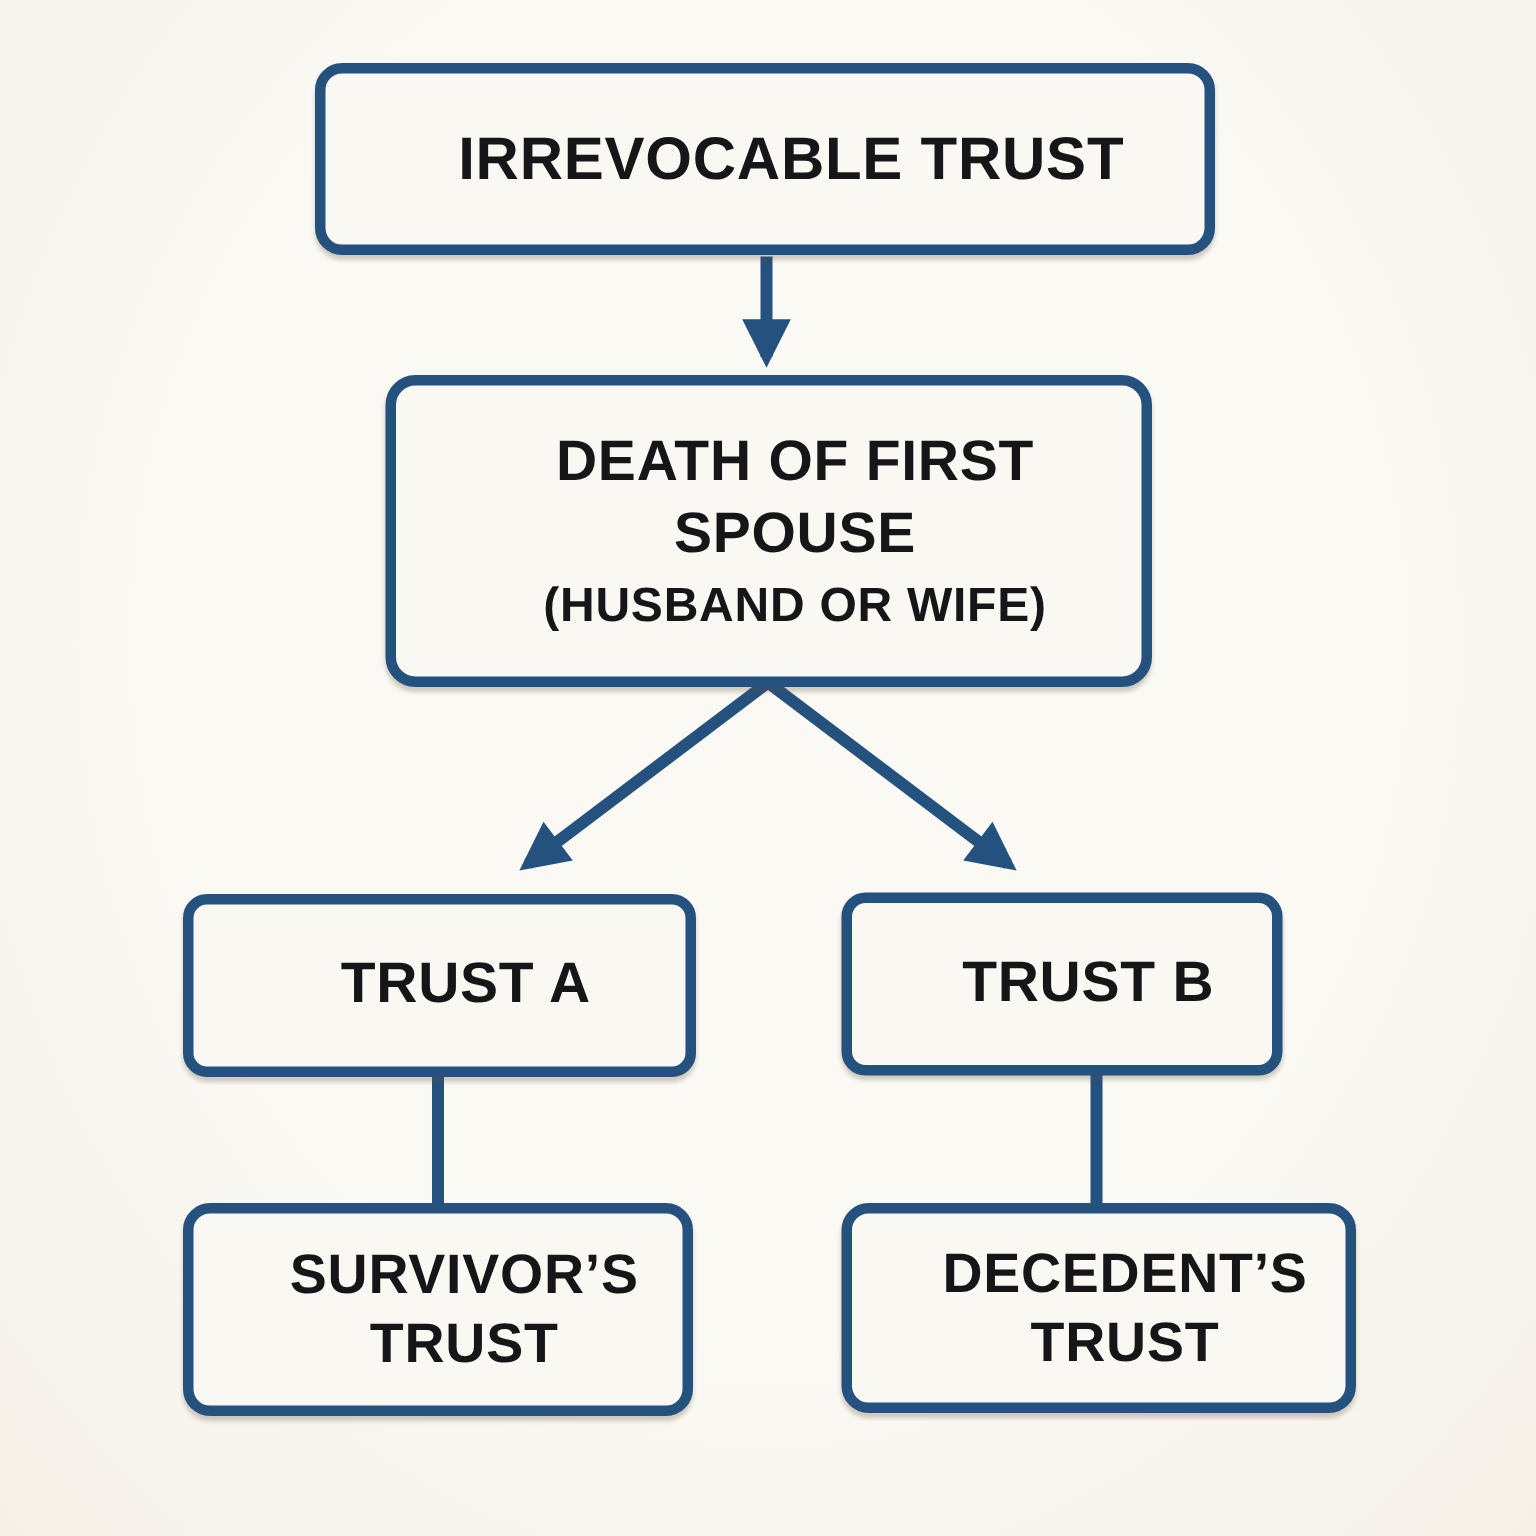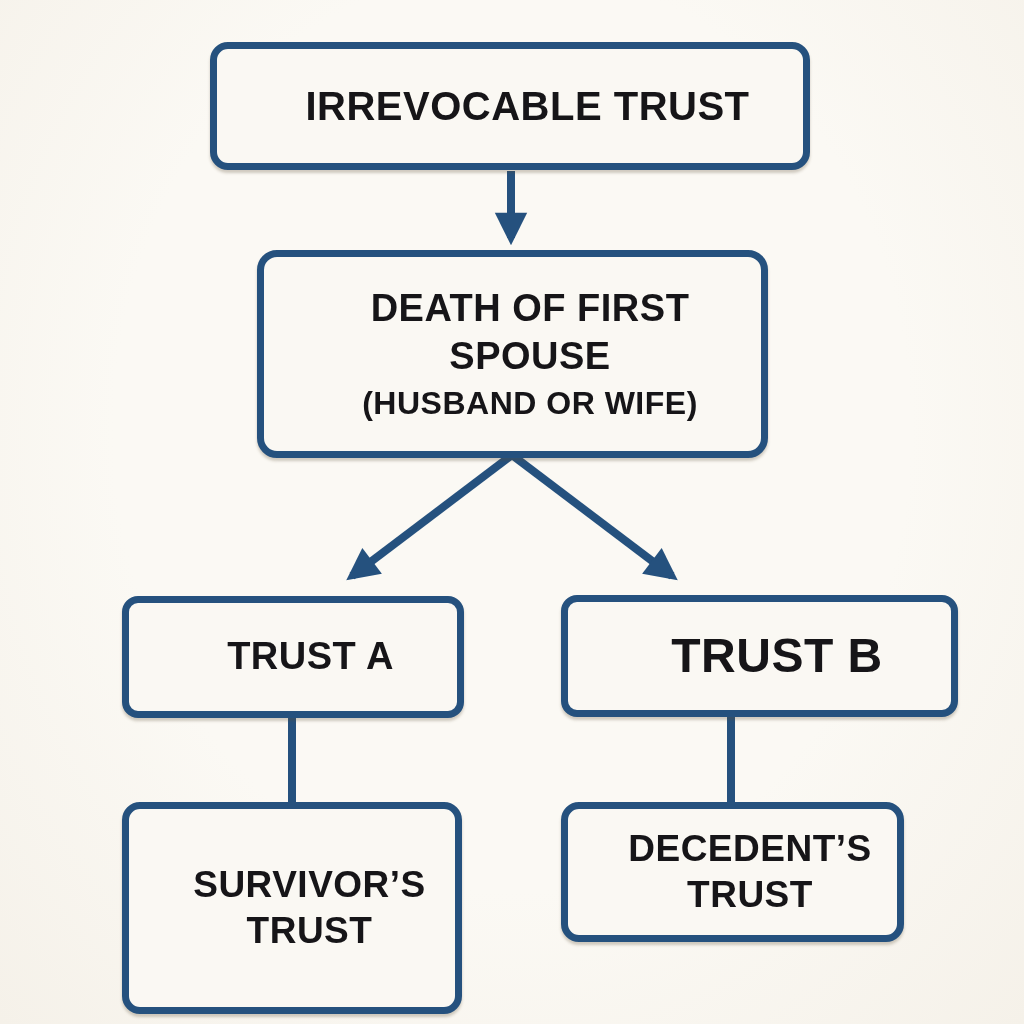--- a/index.html
+++ b/index.html
@@ -53,25 +53,25 @@
     left: 257px; top: 250px; width: 511px; height: 208px;
     border-radius: 20px; font-size: 38px; text-align: center;
   }
   #node-death .label { max-width: 420px; }
   #node-death .sublabel { font-size: 32px; }
   #node-trust-a {
     left: 122px; top: 596px; width: 342px; height: 122px;
     border-radius: 16px; font-size: 38px; text-align: right;
   }
   #node-trust-b {
-    left: 561px; top: 595px; width: 397px; height: 122px;
-    border-radius: 16px; font-size: 48px;
+    left: 561px; top: 595px; width: 294px; height: 122px;
+    border-radius: 16px; font-size: 38px;
   }
   #node-survivors {
-    left: 122px; top: 802px; width: 340px; height: 212px;
+    left: 122px; top: 802px; width: 340px; height: 142px;
     border-radius: 18px; font-size: 37px;
   }
   #node-survivors .label, #node-decedents .label { max-width: 280px; }
   #node-decedents {
     left: 561px; top: 802px; width: 343px; height: 140px;
     border-radius: 18px; font-size: 37px;
   }
 </style>
 </head>
 <body>

